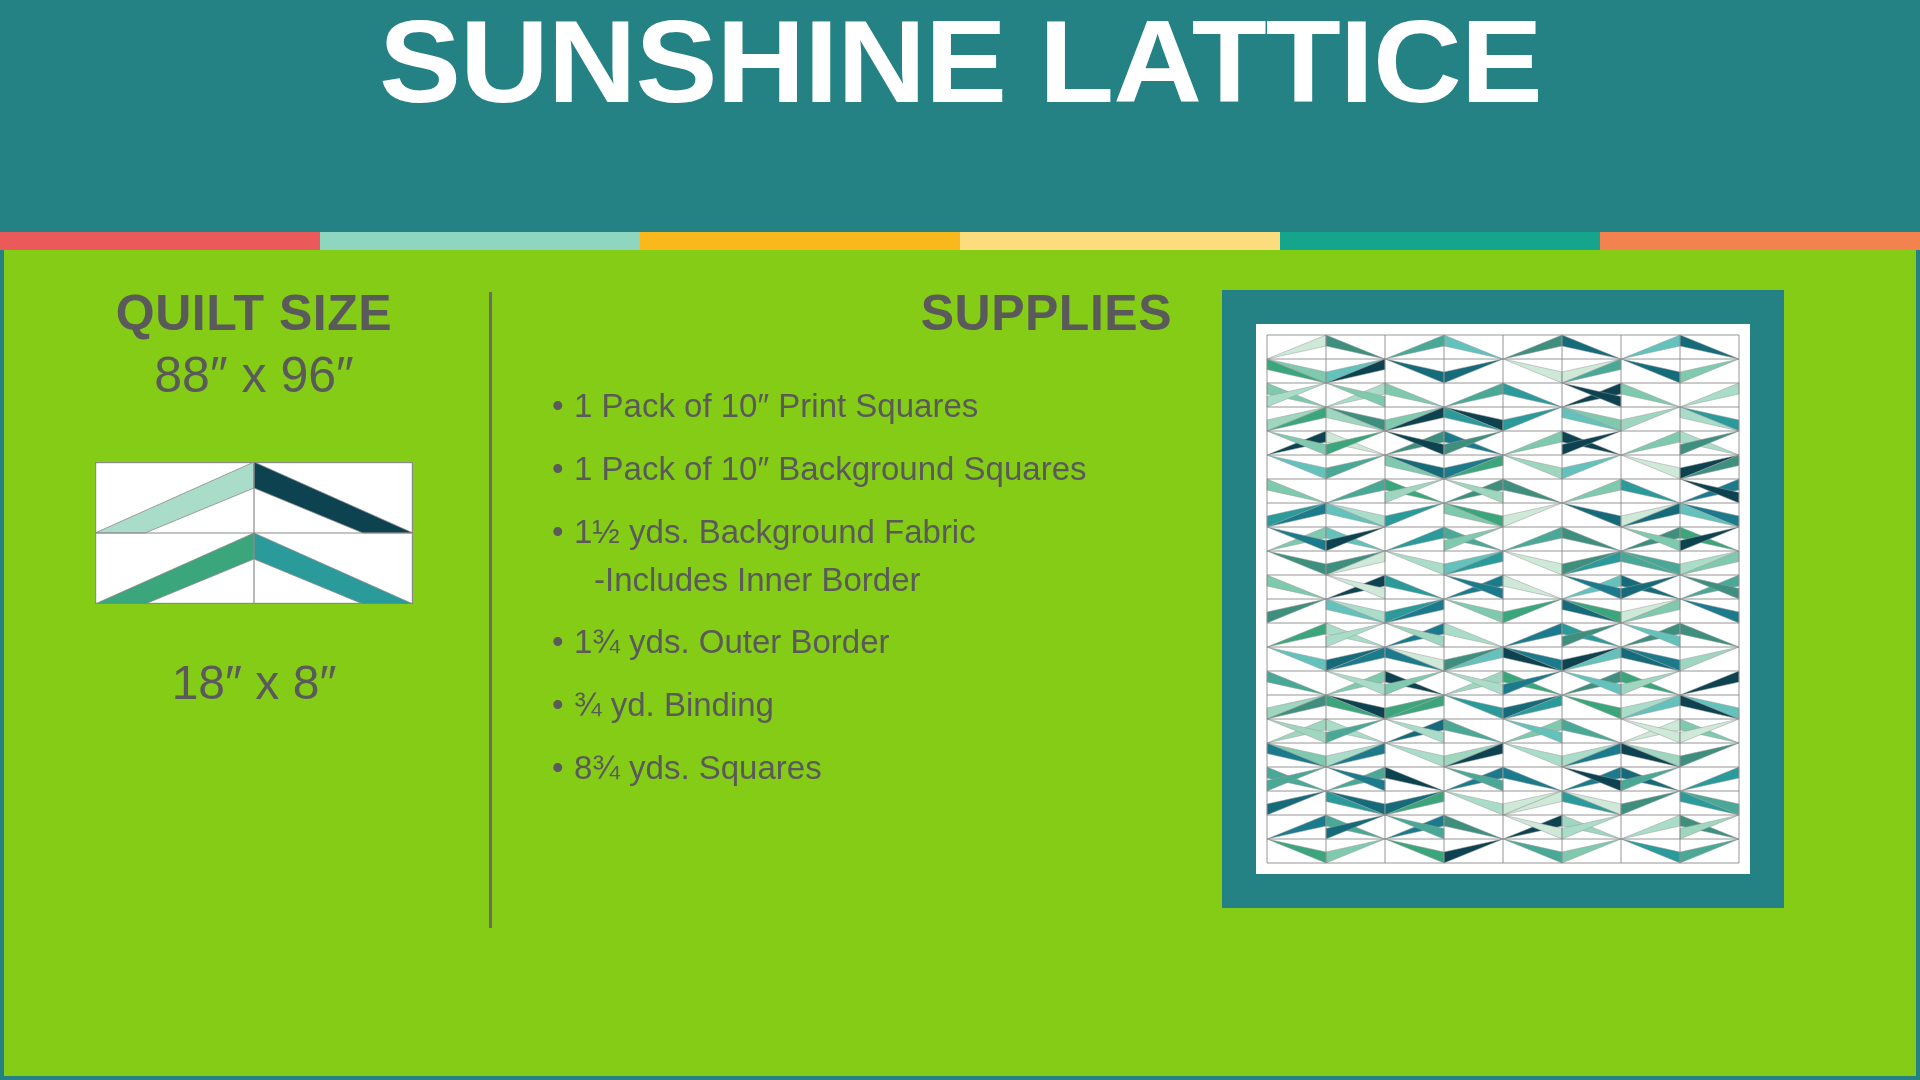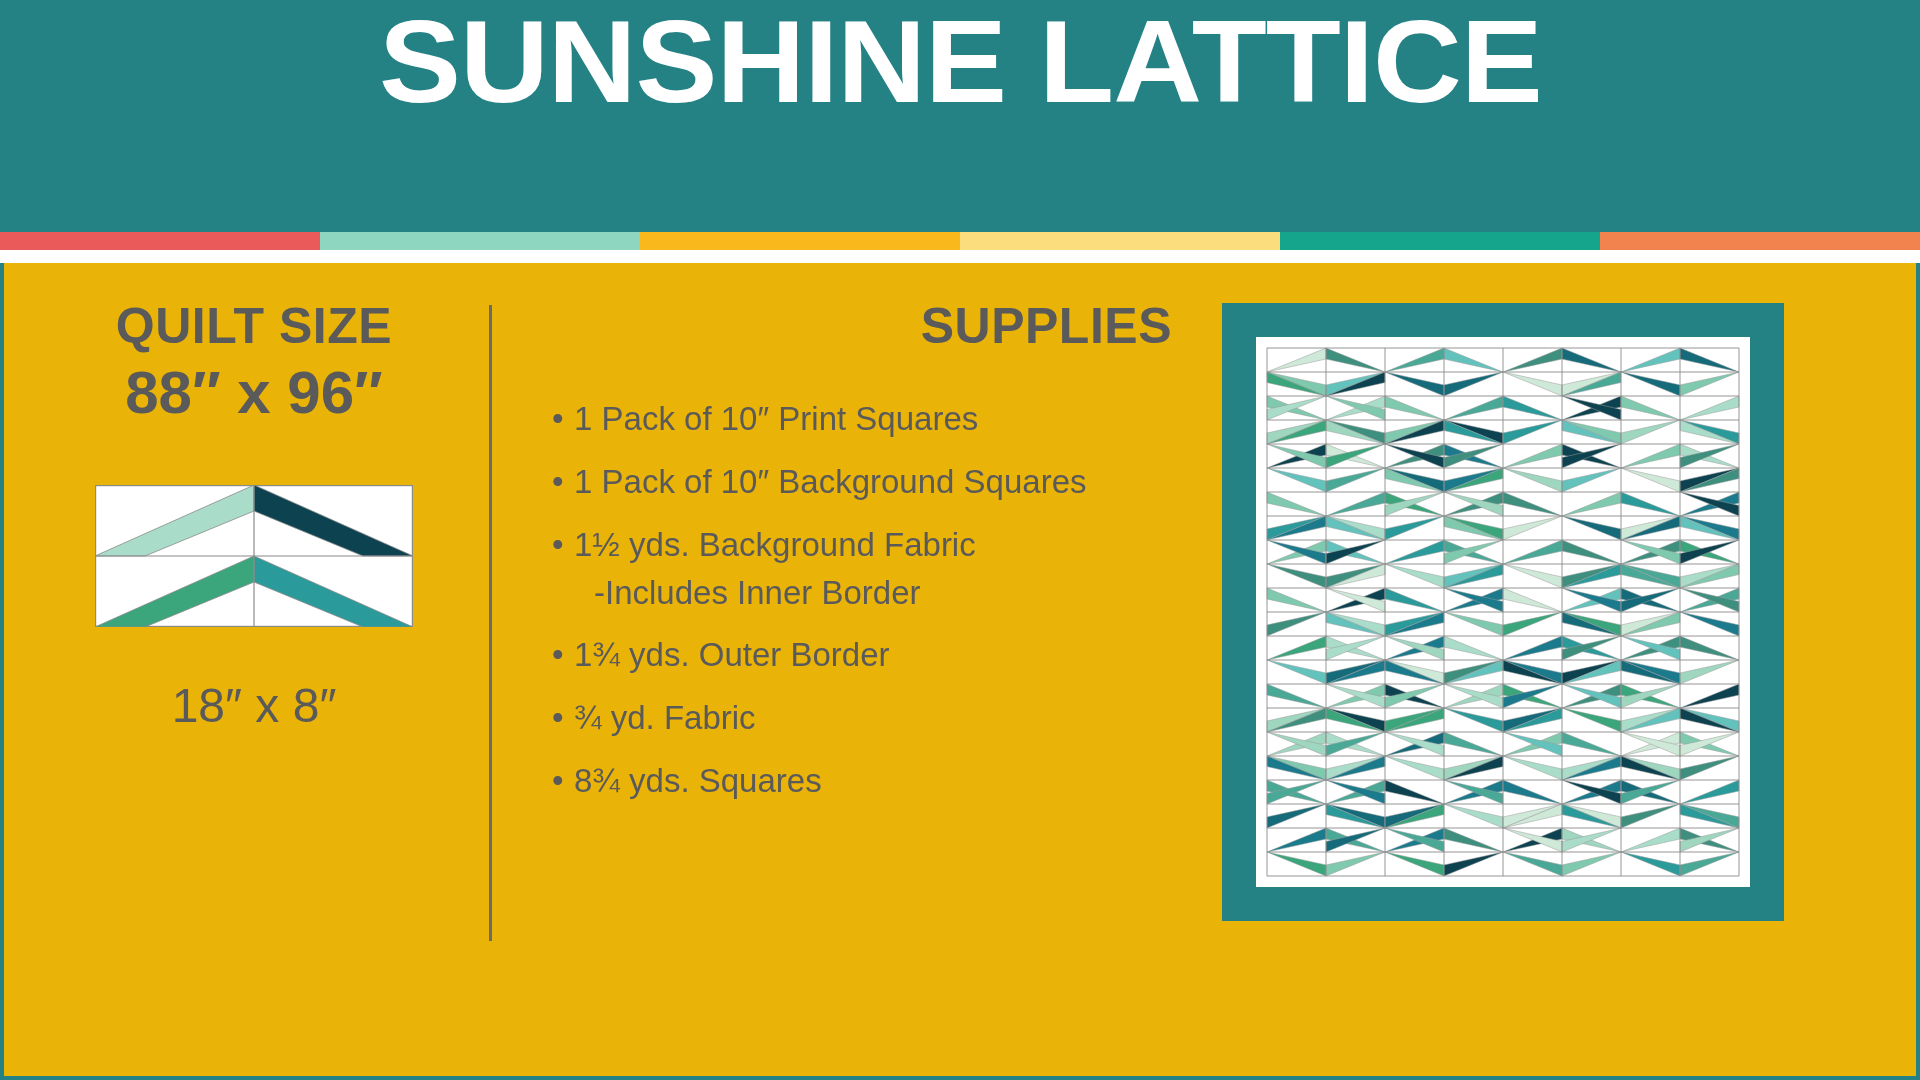--- a/index.html
+++ b/index.html
@@ -41,45 +41,44 @@
   .stripe-bar{
     height:18px;width:100%;
     display:flex;flex:none;
   }
   .stripe{height:100%;}
 
   
   .content{
     position:relative;
     flex:1;
-    background:#eab308;
+    background:#84cc16;
     border:4px solid #248184;
     border-top:none;
     box-sizing:border-box;
-    margin-top:13px;
   }
 
   
   .col-quilt{
     position:absolute;
     left:40px;top:38px;
     width:420px;
     text-align:center;
   }
   .quilt-size-heading{
     font-size:50px;
     font-weight:600;
     color:#5a5a5a;
     letter-spacing:.5px;
     line-height:1;
     margin:0 0 12px 0;
   }
   .quilt-size-value{
-    font-size:60px;
-    font-weight:700;
+    font-size:50px;
+    font-weight:400;
     color:#5a5a5a;
     line-height:1;
     margin:0;
   }
   .block-diagram{
     margin:62px auto 0 auto;
     width:318px;height:142px;
     display:block;
   }
   .block-size{
@@ -187,21 +186,21 @@
 
     <div class="divider"></div>
 
     <div class="col-supplies">
       <div class="supplies-heading">SUPPLIES</div>
       <ul class="supplies-list" id="supplies-list">
           <li><span class="bullet">•</span><span>1 Pack of 10″ Print Squares</span></li>
           <li><span class="bullet">•</span><span>1 Pack of 10″ Background Squares</span></li>
           <li><span class="bullet">•</span><span>1½ yds. Background Fabric</span><span class="sub">-Includes Inner Border</span></li>
           <li><span class="bullet">•</span><span>1¾ yds. Outer Border</span></li>
-          <li><span class="bullet">•</span><span>¾ yd. Fabric</span></li>
+          <li><span class="bullet">•</span><span>¾ yd. Binding</span></li>
           <li><span class="bullet">•</span><span>8¾ yds. Squares</span></li>
         </ul>
     </div>
 
     <svg class="quilt-image" id="quilt-svg" viewBox="0 0 562 618">
         <rect x="0" y="0" width="562" height="618" fill="#248184"></rect>
         <rect x="34" y="34" width="494" height="550" fill="#ffffff"></rect>
         <rect x="45" y="45" width="472" height="528" fill="#ffffff"></rect>
         <polygon points="45,69 104,45 104,56.04 45,69" fill="#cfe9d8" stroke="#9a9a9a" stroke-width="0.5"></polygon>
         <polygon points="45,69 104,93 104,81.96 45,69" fill="#7fc9ae" stroke="#9a9a9a" stroke-width="0.5"></polygon>

